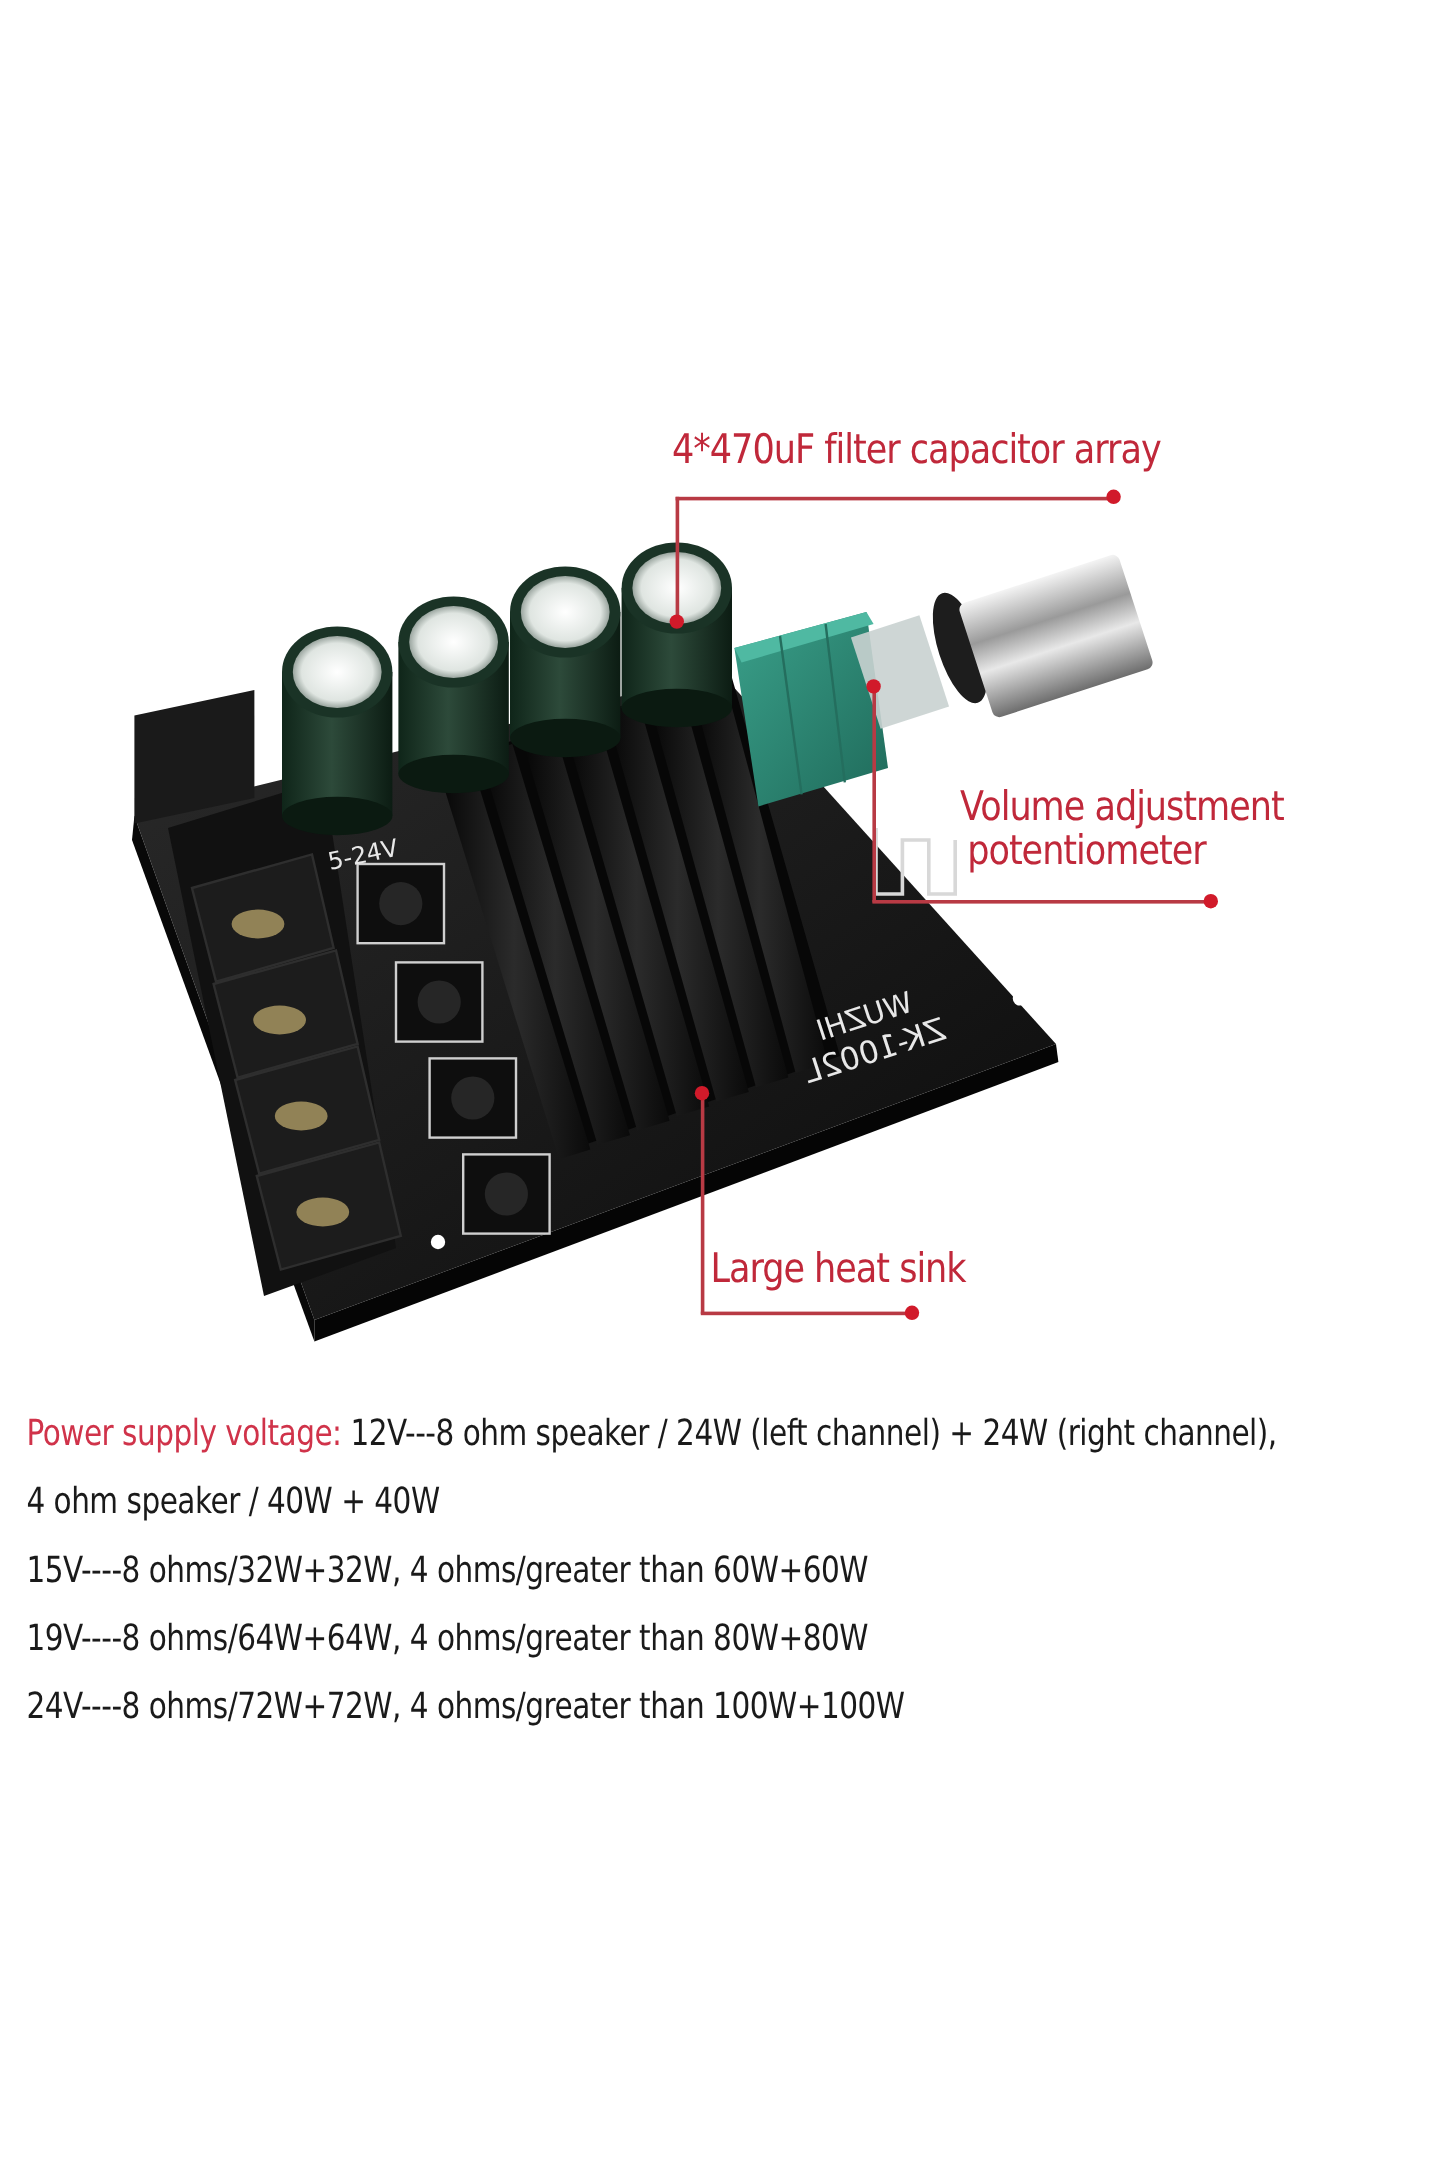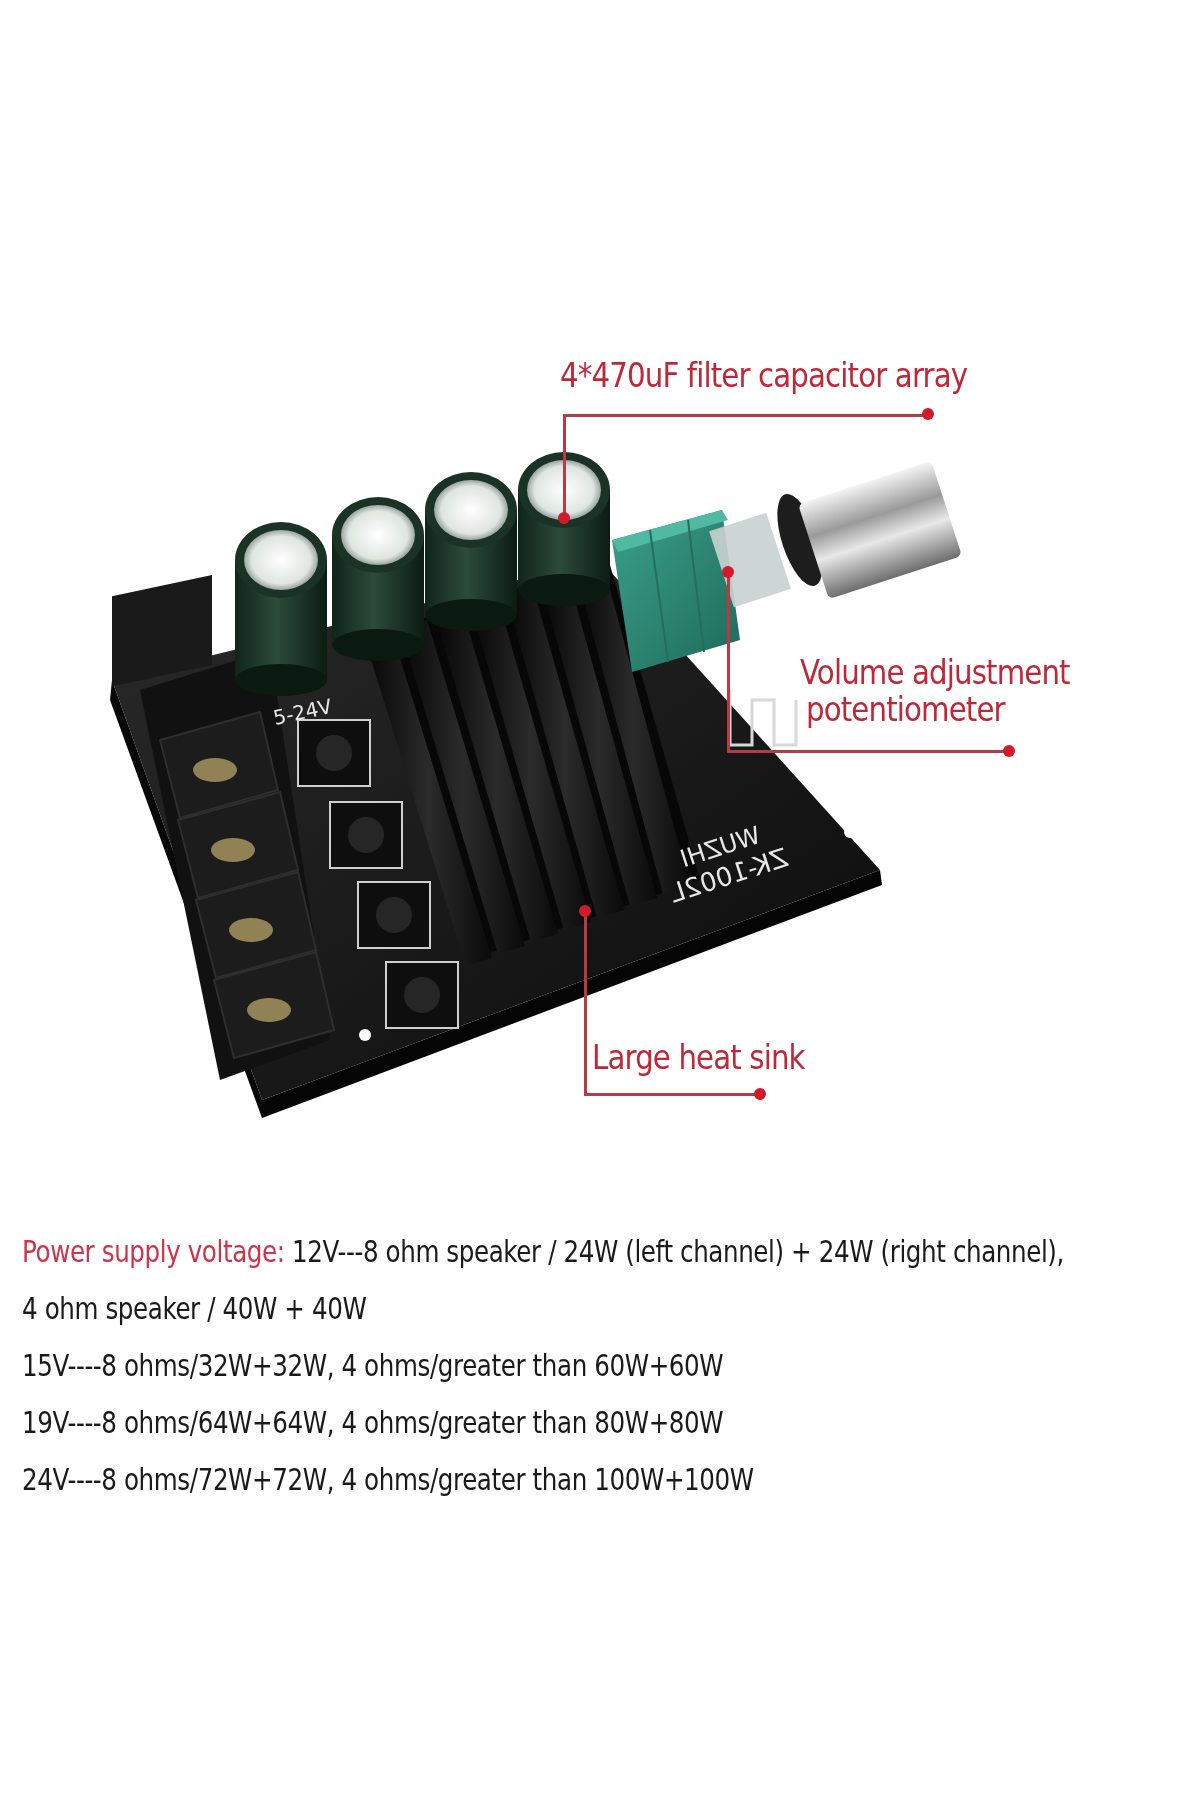--- a/index.html
+++ b/index.html
@@ -11,21 +11,21 @@
   
   .callout-label {
     position:absolute; color:#c0283a; font-family:"DejaVu Sans", sans-serif;
     font-size:34px; letter-spacing:-1px; white-space:nowrap; transform:scaleX(0.86);
     transform-origin:left top; line-height:1.05;
   }
   .line { position:absolute; background:#b83a44; }
   .dot { position:absolute; width:12px; height:12px; border-radius:50%; background:#d11a2a; }
 
   
-  .specs { position:absolute; left:22px; top:1223px; width:1170px; }
+  .specs { position:absolute; left:22px; top:1166px; width:1170px; }
   .spec-line {
     font-family:"DejaVu Sans", sans-serif; font-size:30px; color:#1a1a1a;
     height:57px; line-height:57px; white-space:nowrap;
     transform:scaleX(0.82); transform-origin:left center; letter-spacing:-0.5px;
   }
   .spec-key { color:#d0334a; }
 
   svg { position:absolute; left:0; top:0; }
 </style>
 </head>

